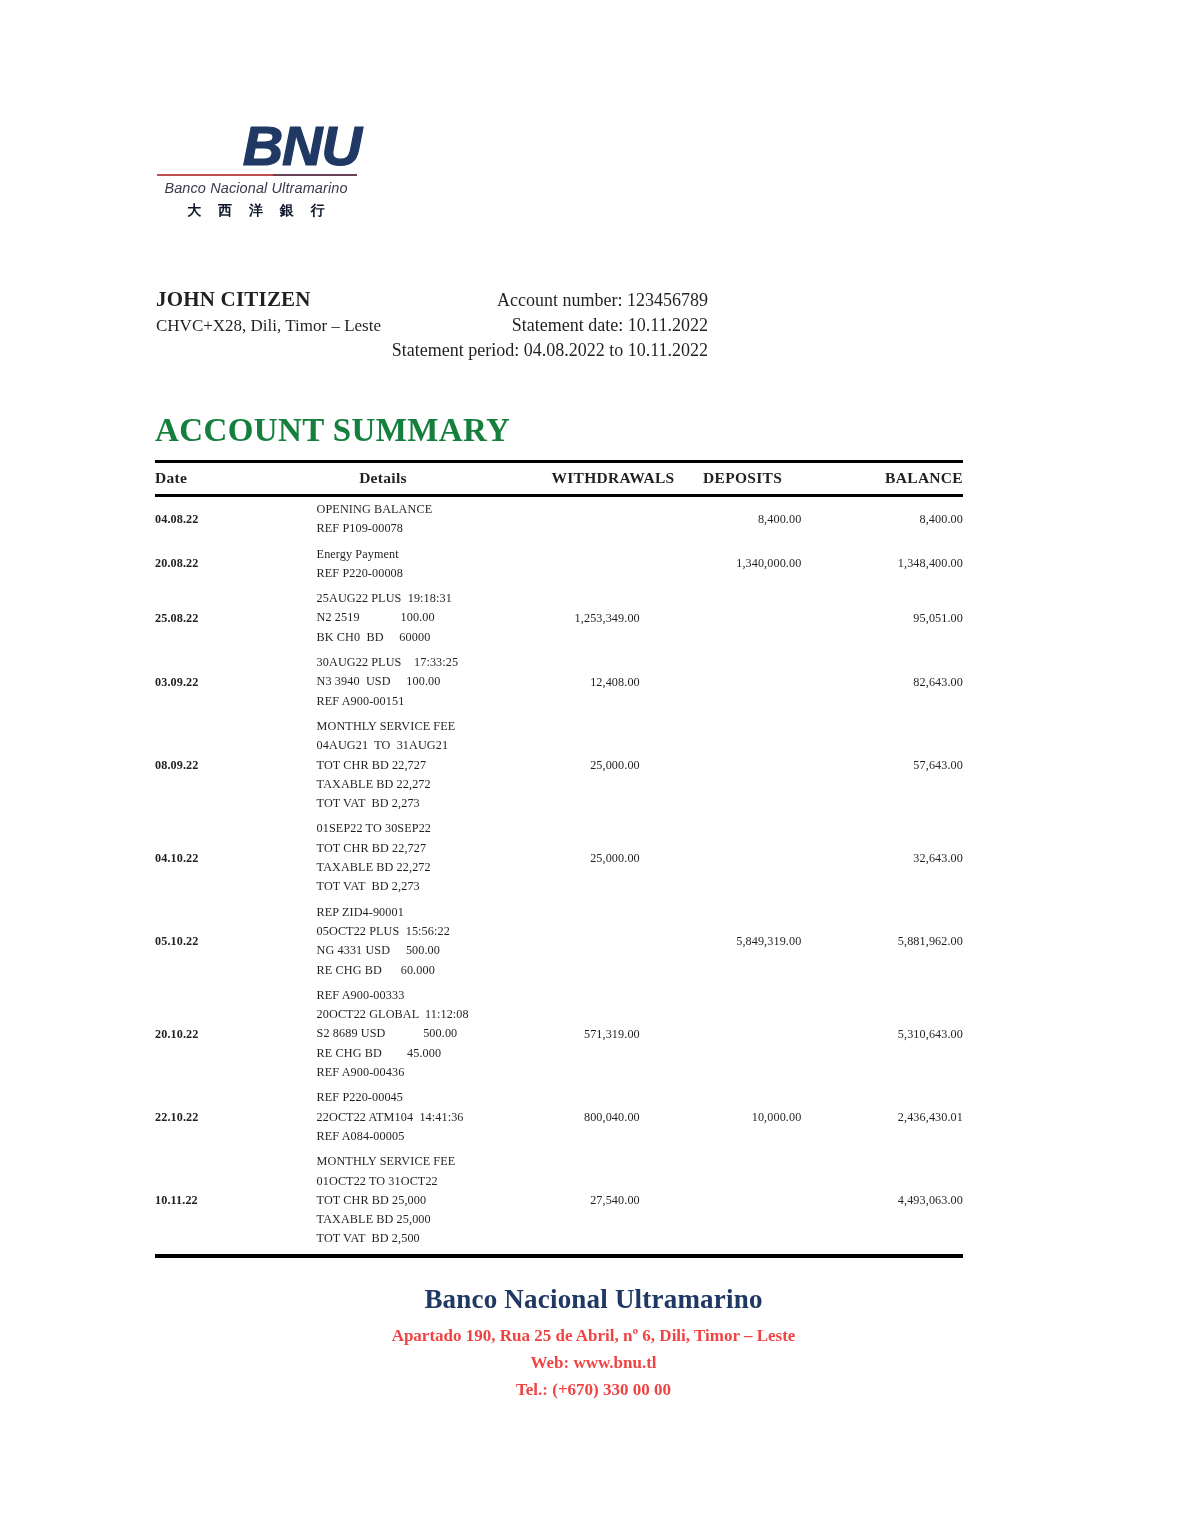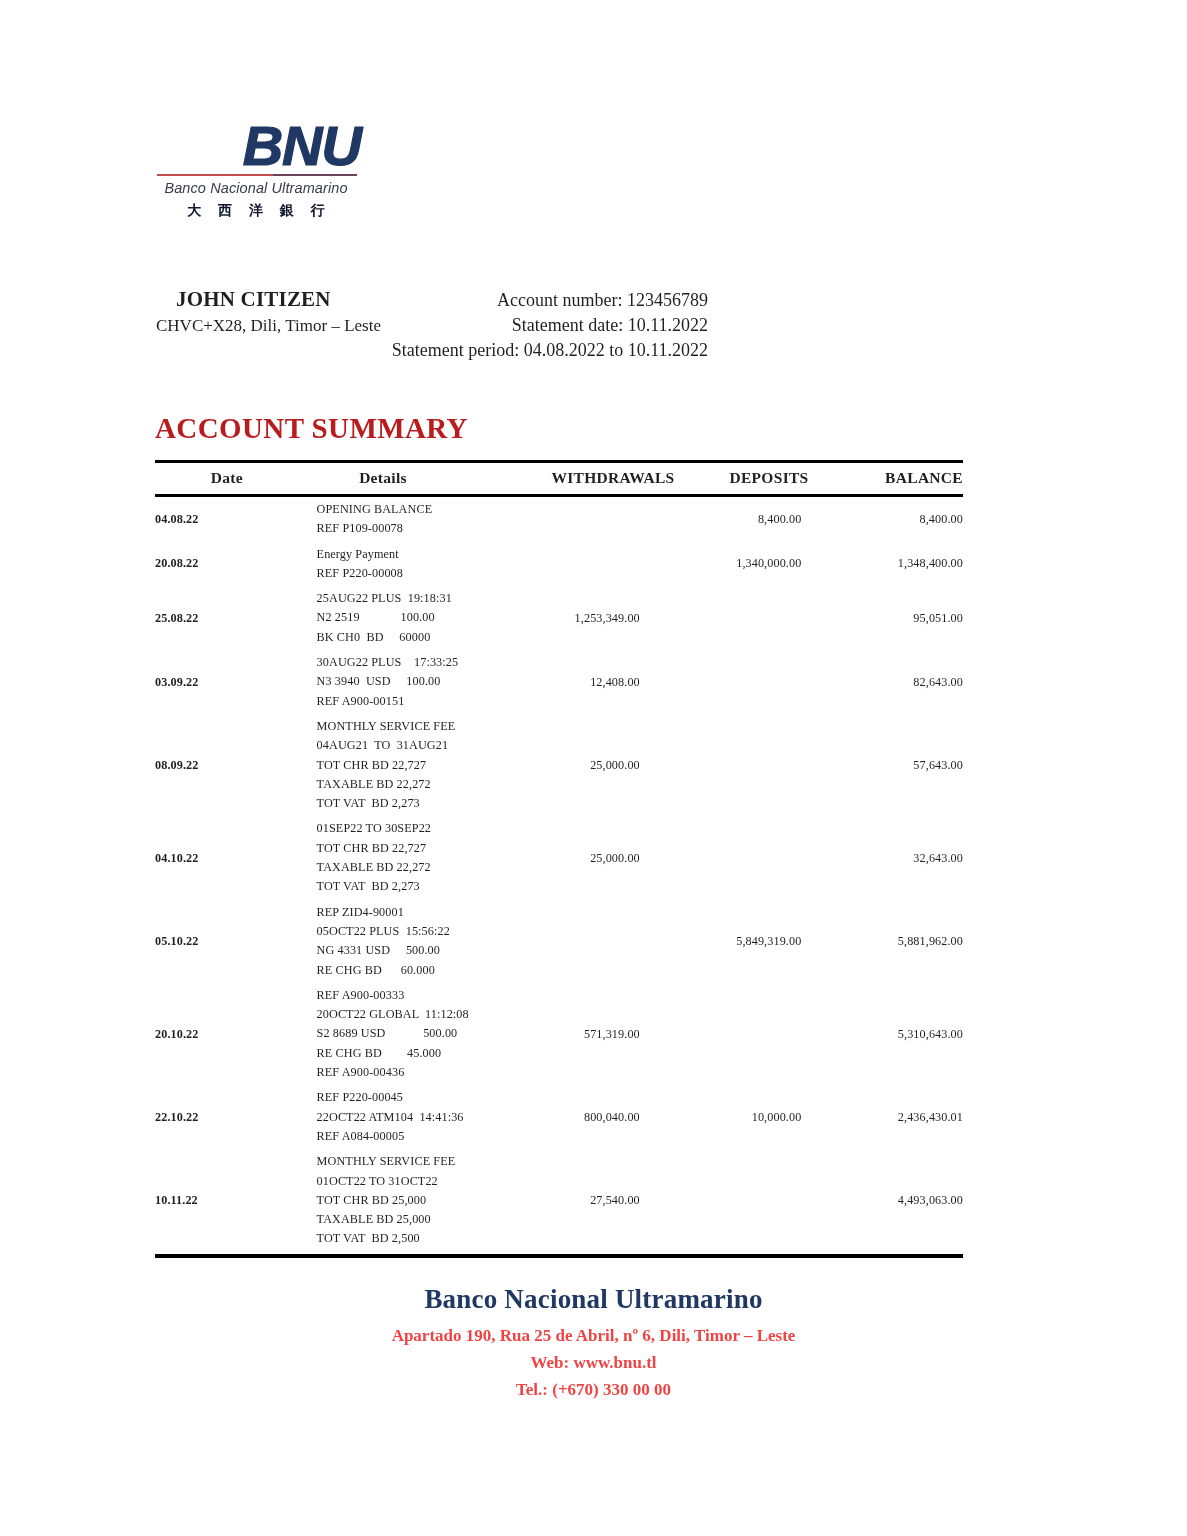--- a/index.html
+++ b/index.html
@@ -89,21 +89,20 @@
 
   
   .cust-name {
     position: absolute;
     left: 156px;
     top: 287px;
     font-size: 21px;
     font-weight: bold;
     letter-spacing: .2px;
     white-space: nowrap;
-    margin-left: 20px;
   }
   .cust-addr {
     position: absolute;
     left: 156px;
     top: 316px;
     font-size: 17px;
     white-space: nowrap;
   }
   .acct-info {
     position: absolute;
@@ -114,23 +113,23 @@
     line-height: 25px;
     white-space: nowrap;
   }
   .acct-info div { white-space: nowrap; }
 
   
   .section-title {
     position: absolute;
     left: 155px;
     top: 412px;
-    font-size: 29px;
-    font-weight: bold;
-    color: #b91c1c;
+    font-size: 33px;
+    font-weight: bold;
+    color: #15803d;
     letter-spacing: .4px;
   }
 
   
   .table-wrap {
     position: absolute;
     left: 155px;
     top: 460px;
     width: 808px;
   }
@@ -155,24 +154,24 @@
     height: 3px;
     background: #000;
     width: 808px;
   }
   .rule-bottom {
     height: 4px;
     background: #000;
     width: 808px;
     margin-top: 2px;
   }
-  th.c-date   { width: 88px;  text-align: right; }
+  th.c-date   { width: 88px;  text-align: left; }
   th.c-det    { width: 280px; text-align: center; }
   th.c-wd     { width: 180px; text-align: center; margin-top: 24px; }
-  th.c-dep    { width: 132px; text-align: center; padding-right: 4px; }
+  th.c-dep    { width: 132px; text-align: left; padding-right: 4px; }
   th.c-bal    { width: 128px; text-align: right; padding-right: 2px; }
 
   table.stmt tbody td {
     vertical-align: middle;
     font-size: 12.2px;
     padding: 3px 0;
     letter-spacing: .1px;
   }
   td.d-date {
     font-weight: bold;

